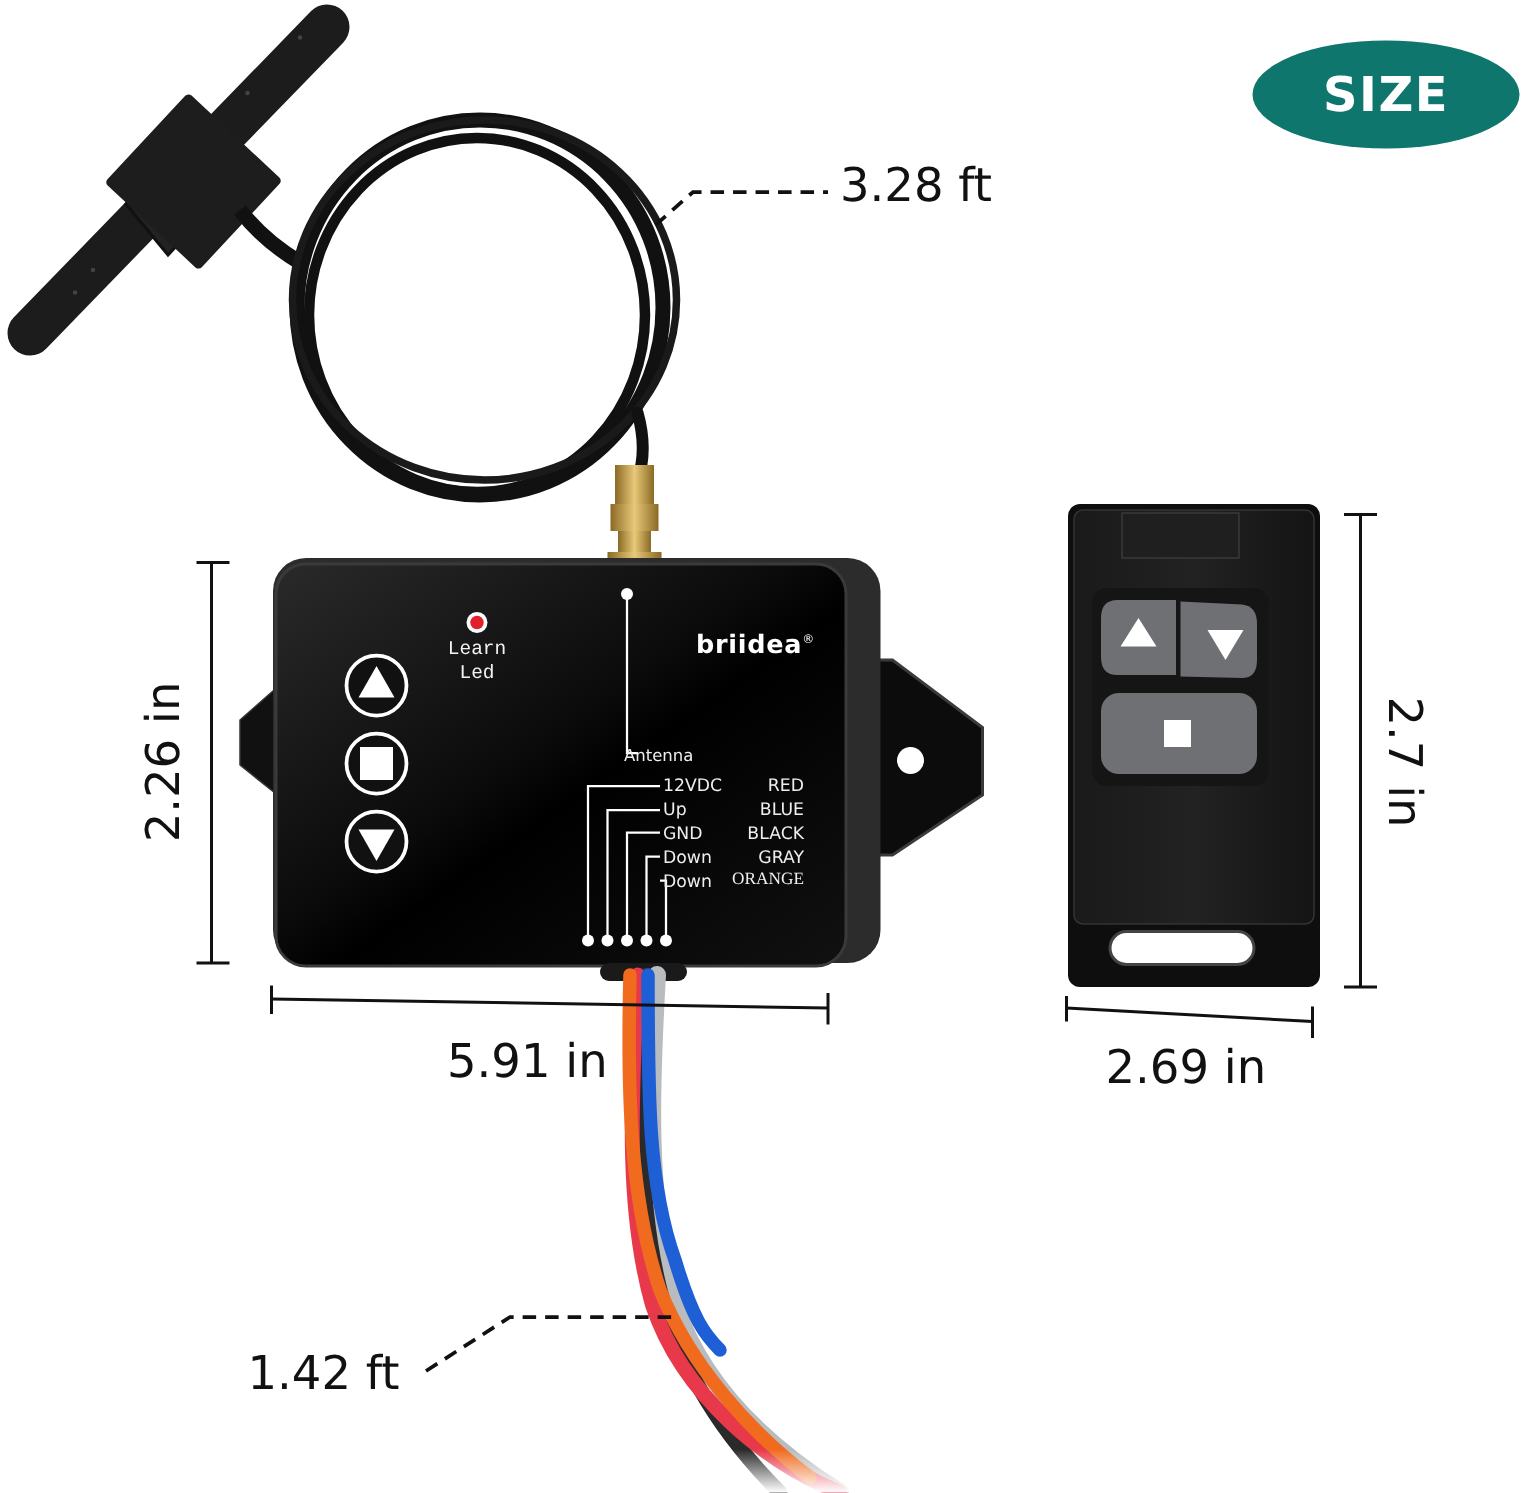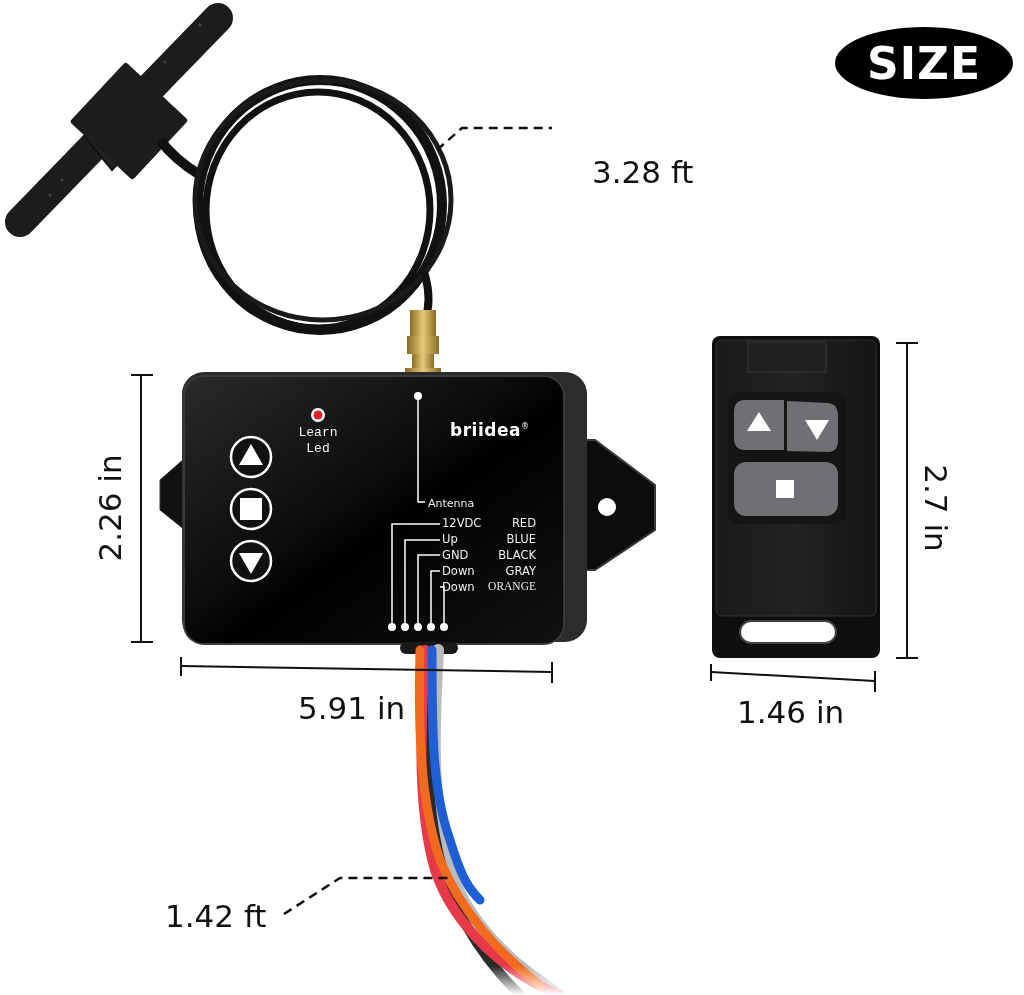--- a/index.html
+++ b/index.html
@@ -1,29 +1,29 @@
 <!DOCTYPE html>
 <html><head>
 <meta charset="utf-8">
 <style>
   html, body { margin: 0; padding: 0; background: #ffffff; }
   body { width: 1024px; height: 995px; position: relative; overflow: hidden; font-family: "Liberation Sans", "DejaVu Sans", sans-serif; }
   .abs { position: absolute; }
   svg.art { position: absolute; left: 0; top: 0; }
 
-  .size-badge { left: 835px; top: 27px; width: 178px; height: 72px; border-radius: 50%; background: #000000; color: #fff; display: flex; align-items: center; justify-content: center; font-weight: 700; font-size: 44px; letter-spacing: 1px; font-family: "DejaVu Sans", sans-serif; }
+  .size-badge { left: 835px; top: 27px; width: 178px; height: 72px; border-radius: 50%; background: #0f766e; color: #fff; display: flex; align-items: center; justify-content: center; font-weight: 700; font-size: 32px; letter-spacing: 1px; font-family: "DejaVu Sans", sans-serif; }
 
   .dim-label { color: #111; font-size: 31px; font-family: "DejaVu Sans", sans-serif; white-space: nowrap; }
   .dim-vert { transform-origin: center center; }
 
   .rx-text { color: #fff; font-family: "DejaVu Sans", sans-serif; white-space: nowrap; }
   .learn { left: 294px; top: 425px; width: 48px; font-size: 13px; text-align: center; line-height: 16px; color: #f2f2f2; font-family: Liberation Mono, monospace; }
-  .brand { left: 450px; top: 420px; font-size: 17px; font-weight: 700; letter-spacing: 0.5px; }
+  .brand { left: 464px; top: 420px; font-size: 17px; font-weight: 700; letter-spacing: 0.5px; }
   .brand sup { font-size: 8px; font-weight: 400; }
-  .antenna-lbl { left: 428px; top: 497px; font-size: 11px; color: #eee; }
+  .antenna-lbl { left: 416px; top: 497px; font-size: 11px; color: #eee; }
   .wire-row { font-size: 11.5px; color: #eee; }
   .wire-name { left: 442px; }
   .wire-color { right: 488px; text-align: center; }
 </style>
 </head>
 <body>
 
 <svg class="art" width="1024" height="995" viewBox="0 0 1024 995">
   <defs>
     <linearGradient id="gloss" x1="0" y1="0" x2="1" y2="1">
@@ -167,26 +167,26 @@
     <line x1="896" y1="343" x2="918" y2="343"></line>
     <line x1="896" y1="658" x2="918" y2="658"></line>
     <line x1="711" y1="672" x2="875" y2="681"></line>
     <line x1="711" y1="664" x2="711" y2="681"></line>
     <line x1="875" y1="671" x2="875" y2="692"></line>
   </g>
 </svg>
 
 <div class="abs size-badge">SIZE</div>
 
-<div class="abs dim-label" style="left:592px; top:106px;margin-top:48px;">3.28 ft</div>
+<div class="abs dim-label" style="left:560px; top:106px;">3.28 ft</div>
 <div class="abs dim-label dim-vert" style="left:56px; top:490px; transform: rotate(-90deg);">2.26 in</div>
 <div class="abs dim-label" style="left:298px; top:690px;">5.91 in</div>
 <div class="abs dim-label" style="left:165px; top:898px;">1.42 ft</div>
 <div class="abs dim-label dim-vert" style="left:892px; top:490px; transform: rotate(90deg);">2.7 in</div>
-<div class="abs dim-label" style="left:737px; top:694px;">1.46 in</div>
+<div class="abs dim-label" style="left:737px; top:694px;">2.69 in</div>
 
 <div class="abs rx-text learn">
   <div>Learn</div>
   <div>Led</div>
 </div>
 <div class="abs rx-text brand"><span>briidea</span><sup>®</sup></div>
 <div class="abs rx-text antenna-lbl">Antenna</div>
 
 <div class="abs rx-text wire-row wire-name" style="top:516px;">12VDC</div>
 <div class="abs rx-text wire-row wire-color" style="top:516px;">RED</div>

